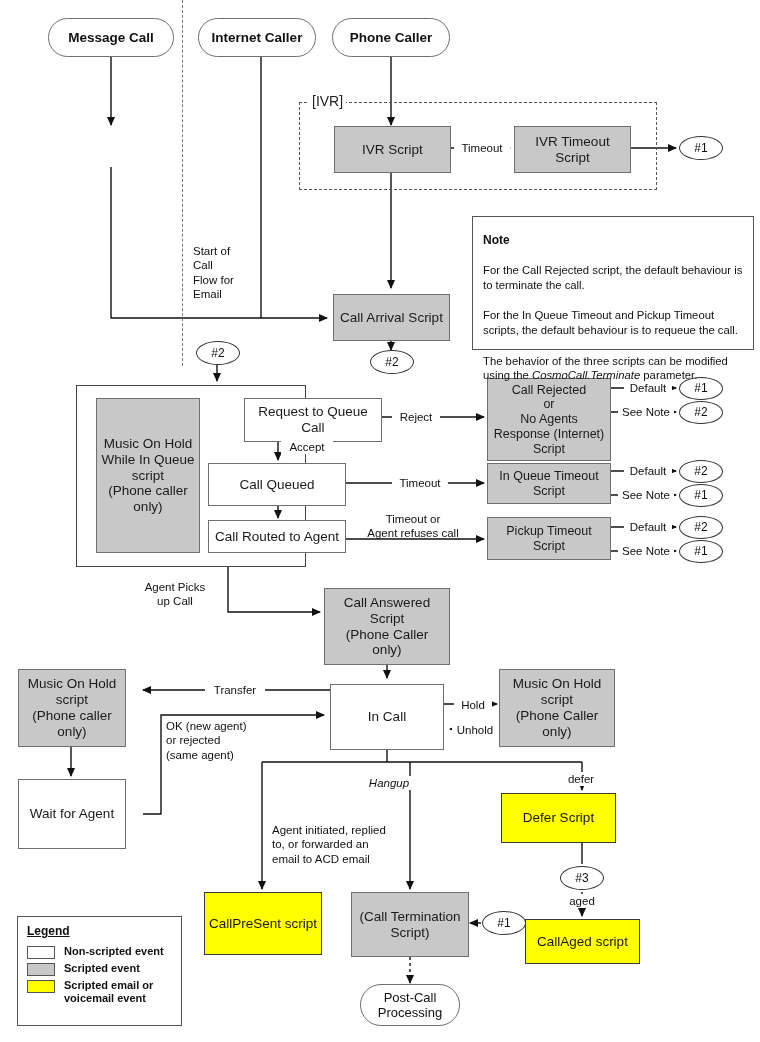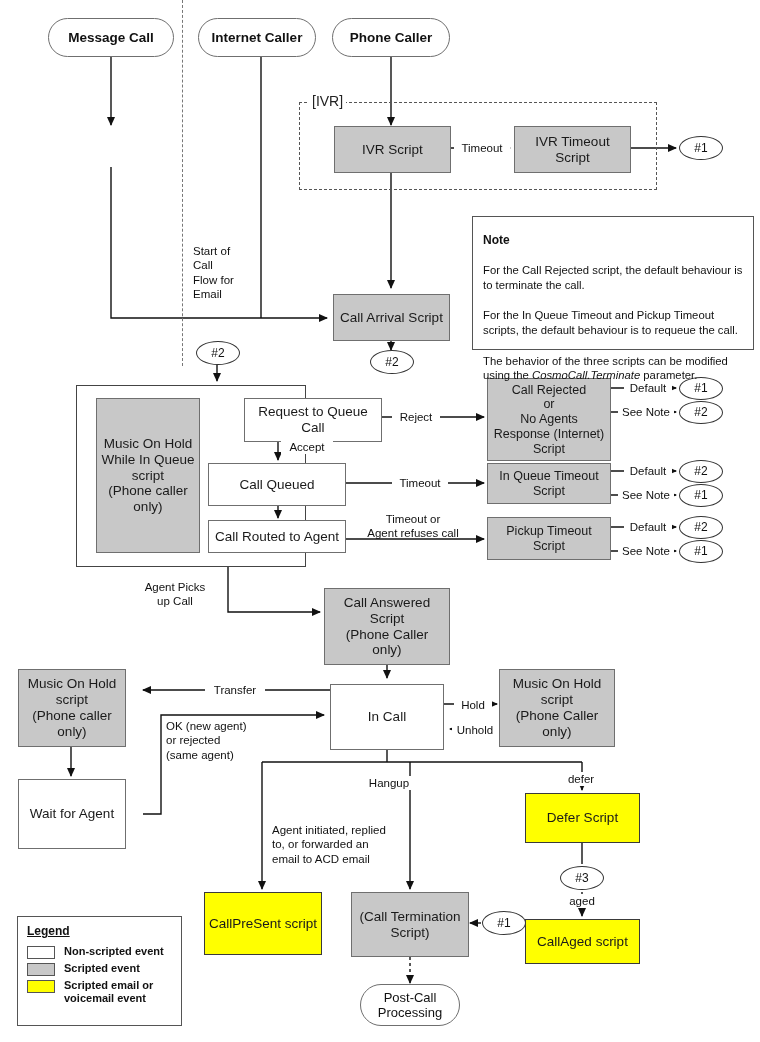--- a/index.html
+++ b/index.html
@@ -292,21 +292,21 @@
   <div class="node mail" style="left:204px;top:892px;width:118px;height:63px;">CallPreSent script</div>
 
   <div class="node script" style="left:351px;top:892px;width:118px;height:65px;white-space:pre-line;">(Call Termination
 Script)</div>
 
   <div class="node conn" style="left:482px;top:911px;width:44px;height:24px;">#1</div>
 
   <div class="node term" style="left:360px;top:984px;width:100px;height:42px;white-space:pre-line;font-weight:normal;font-size:13px;">Post-Call
 Processing</div>
 
-  <div class="node mail" style="left:525px;top:793px;width:115px;height:50px;">Defer Script</div>
+  <div class="node mail" style="left:501px;top:793px;width:115px;height:50px;">Defer Script</div>
 
   <div class="node conn" style="left:560px;top:866px;width:44px;height:24px;">#3</div>
 
   <div class="node mail" style="left:525px;top:919px;width:115px;height:45px;">CallAged script</div>
 
   <div class="lbl c wht" style="left:454px;top:141px;width:56px;">Timeout</div>
 
   <div class="lbl" style="left:193px;top:244px;width:74px;">Start of
 Call
 Flow for
@@ -333,21 +333,21 @@
 
   <div class="lbl c wht" style="left:205px;top:683px;width:60px;">Transfer</div>
 
   <div class="lbl" style="left:166px;top:719px;width:110px;">OK (new agent)
 or rejected
 (same agent)</div>
 
   <div class="lbl c wht" style="left:454px;top:698px;width:38px;">Hold</div>
   <div class="lbl c wht" style="left:452px;top:723px;width:46px;">Unhold</div>
 
-  <div class="lbl c wht" style="left:363px;top:776px;width:52px;">Hangup</div>
+  <div class="lbl c wht" style="left:363px;top:776px;width:52px;font-style:italic;">Hangup</div>
 
   <div class="lbl c wht" style="left:557px;top:772px;width:48px;">defer</div>
 
   <div class="lbl c wht" style="left:560px;top:894px;width:44px;">aged</div>
 
   <div class="lbl" style="left:272px;top:823px;width:124px;">Agent initiated, replied
 to, or forwarded an
 email  to ACD email</div>
 
   <div id="note">

